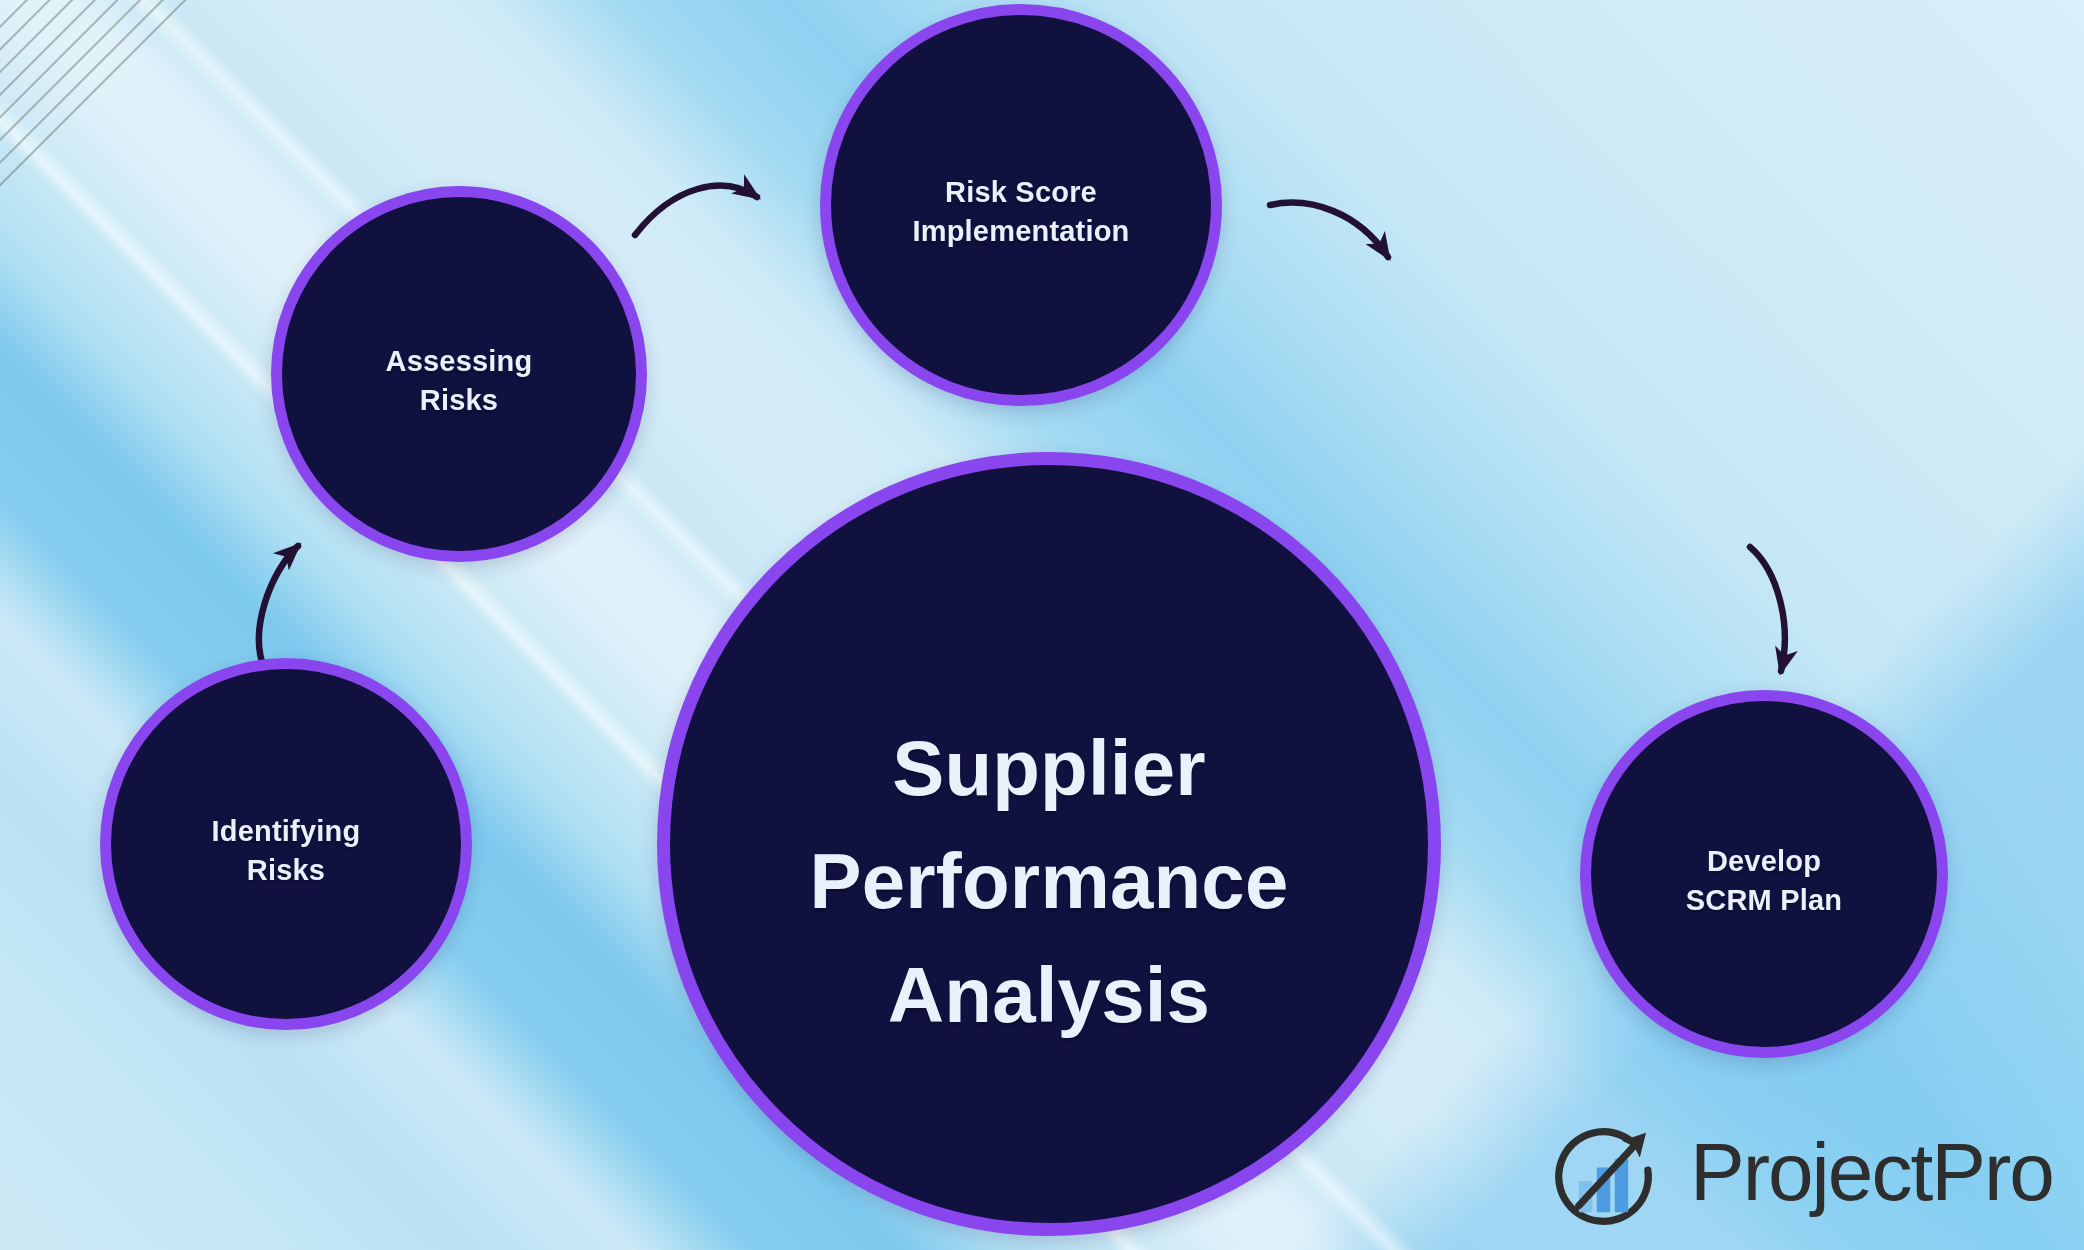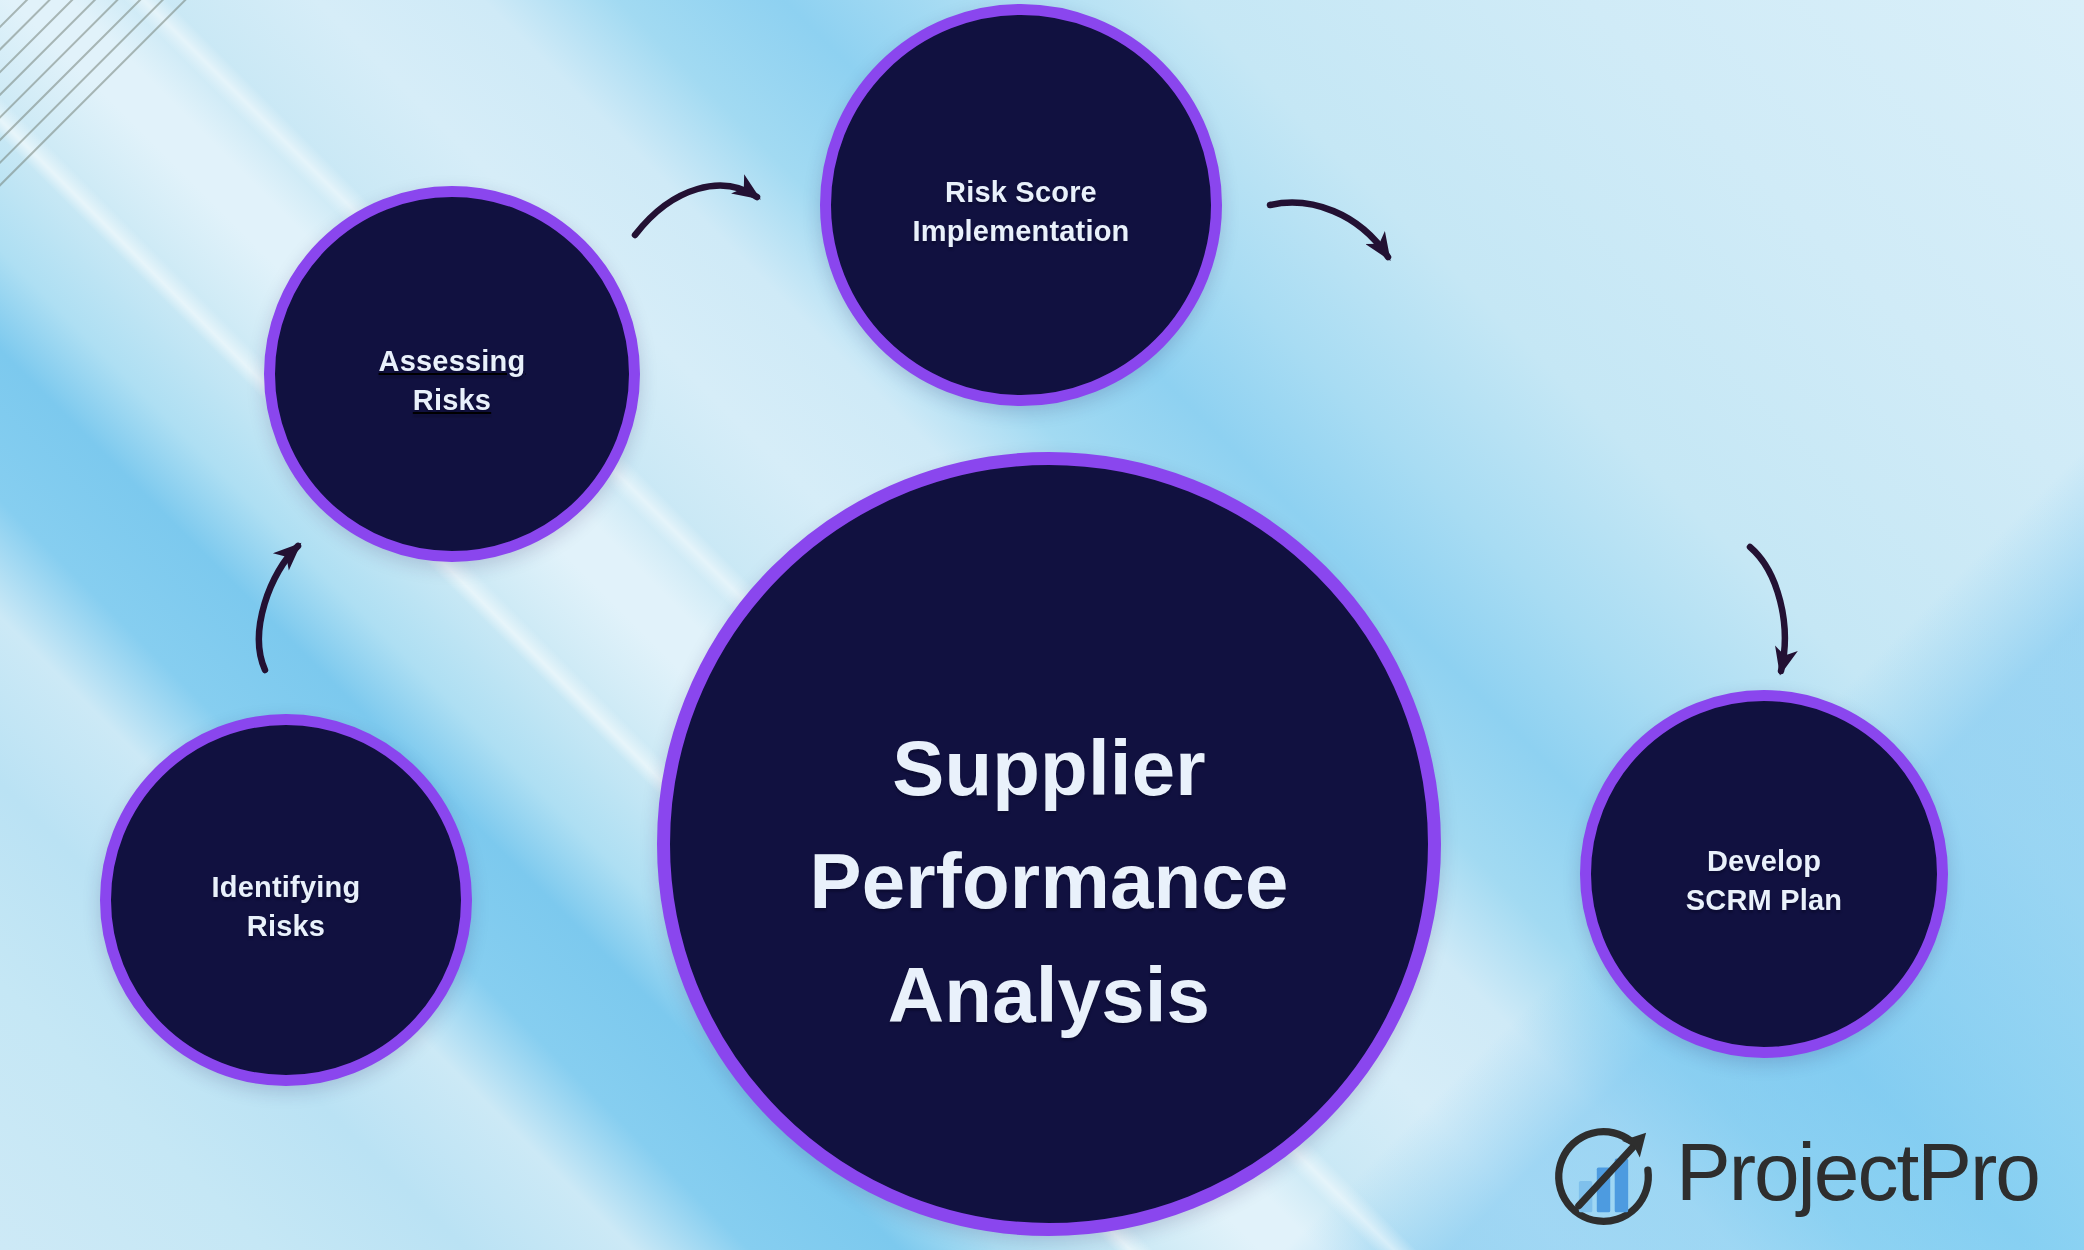--- a/index.html
+++ b/index.html
@@ -37,36 +37,36 @@
     box-shadow:0 6px 18px rgba(40,30,90,0.18);
   }
   .nlabel{
     white-space:pre-line;text-align:center;
     color:var(--node-text,#e9f1fb);
     font-weight:bold;
     font-size:29px;line-height:1.33;letter-spacing:0.2px;
     text-shadow:0 3px 2px rgba(5,5,30,0.35);
     margin-top:14px;
   }
-  .n-identifying{left:100px;top:714px;width:372px;height:372px;}
-  .n-assessing {left:264px;top:186px;width:376px;height:376px;text-decoration:underline;}
+  .n-identifying{left:100px;top:658px;width:372px;height:372px;}
+  .n-assessing {left:271px;top:186px;width:376px;height:376px;}
   .n-riskscore {left:820px;top:4px;  width:402px;height:402px;}
   .n-define    {left:1430px;top:186px;width:376px;height:376px;}
   .n-develop   {left:1580px;top:690px;width:368px;height:368px;}
   .n-center    {left:657px;top:452px;width:784px;height:784px;border-width:13px;}
   .n-center .nlabel{font-size:78px;line-height:1.45;margin-top:76px;}
 
   .arrow{position:absolute;overflow:visible;}
   .a1{left:210px;top:520px;}
   .a2{left:618px;top:158px;}
   .a3{left:1253px;top:183px;}
   .a4{left:1718px;top:533px;}
 
   
-  .logo{position:absolute;left:1552px;top:1112px;display:flex;align-items:center;gap:12px;}
+  .logo{position:absolute;left:1552px;top:1112px;display:flex;align-items:center;gap:26px;}
   .logo-icon{width:112px;height:120px;}
   .logo-text{
     font-size:82px;line-height:120px;font-weight:400;
     letter-spacing:-2px;color:var(--logo-text,#2e2e2e);
   }
 </style>
 </head>
 <body>
 
 <div class="stage">

